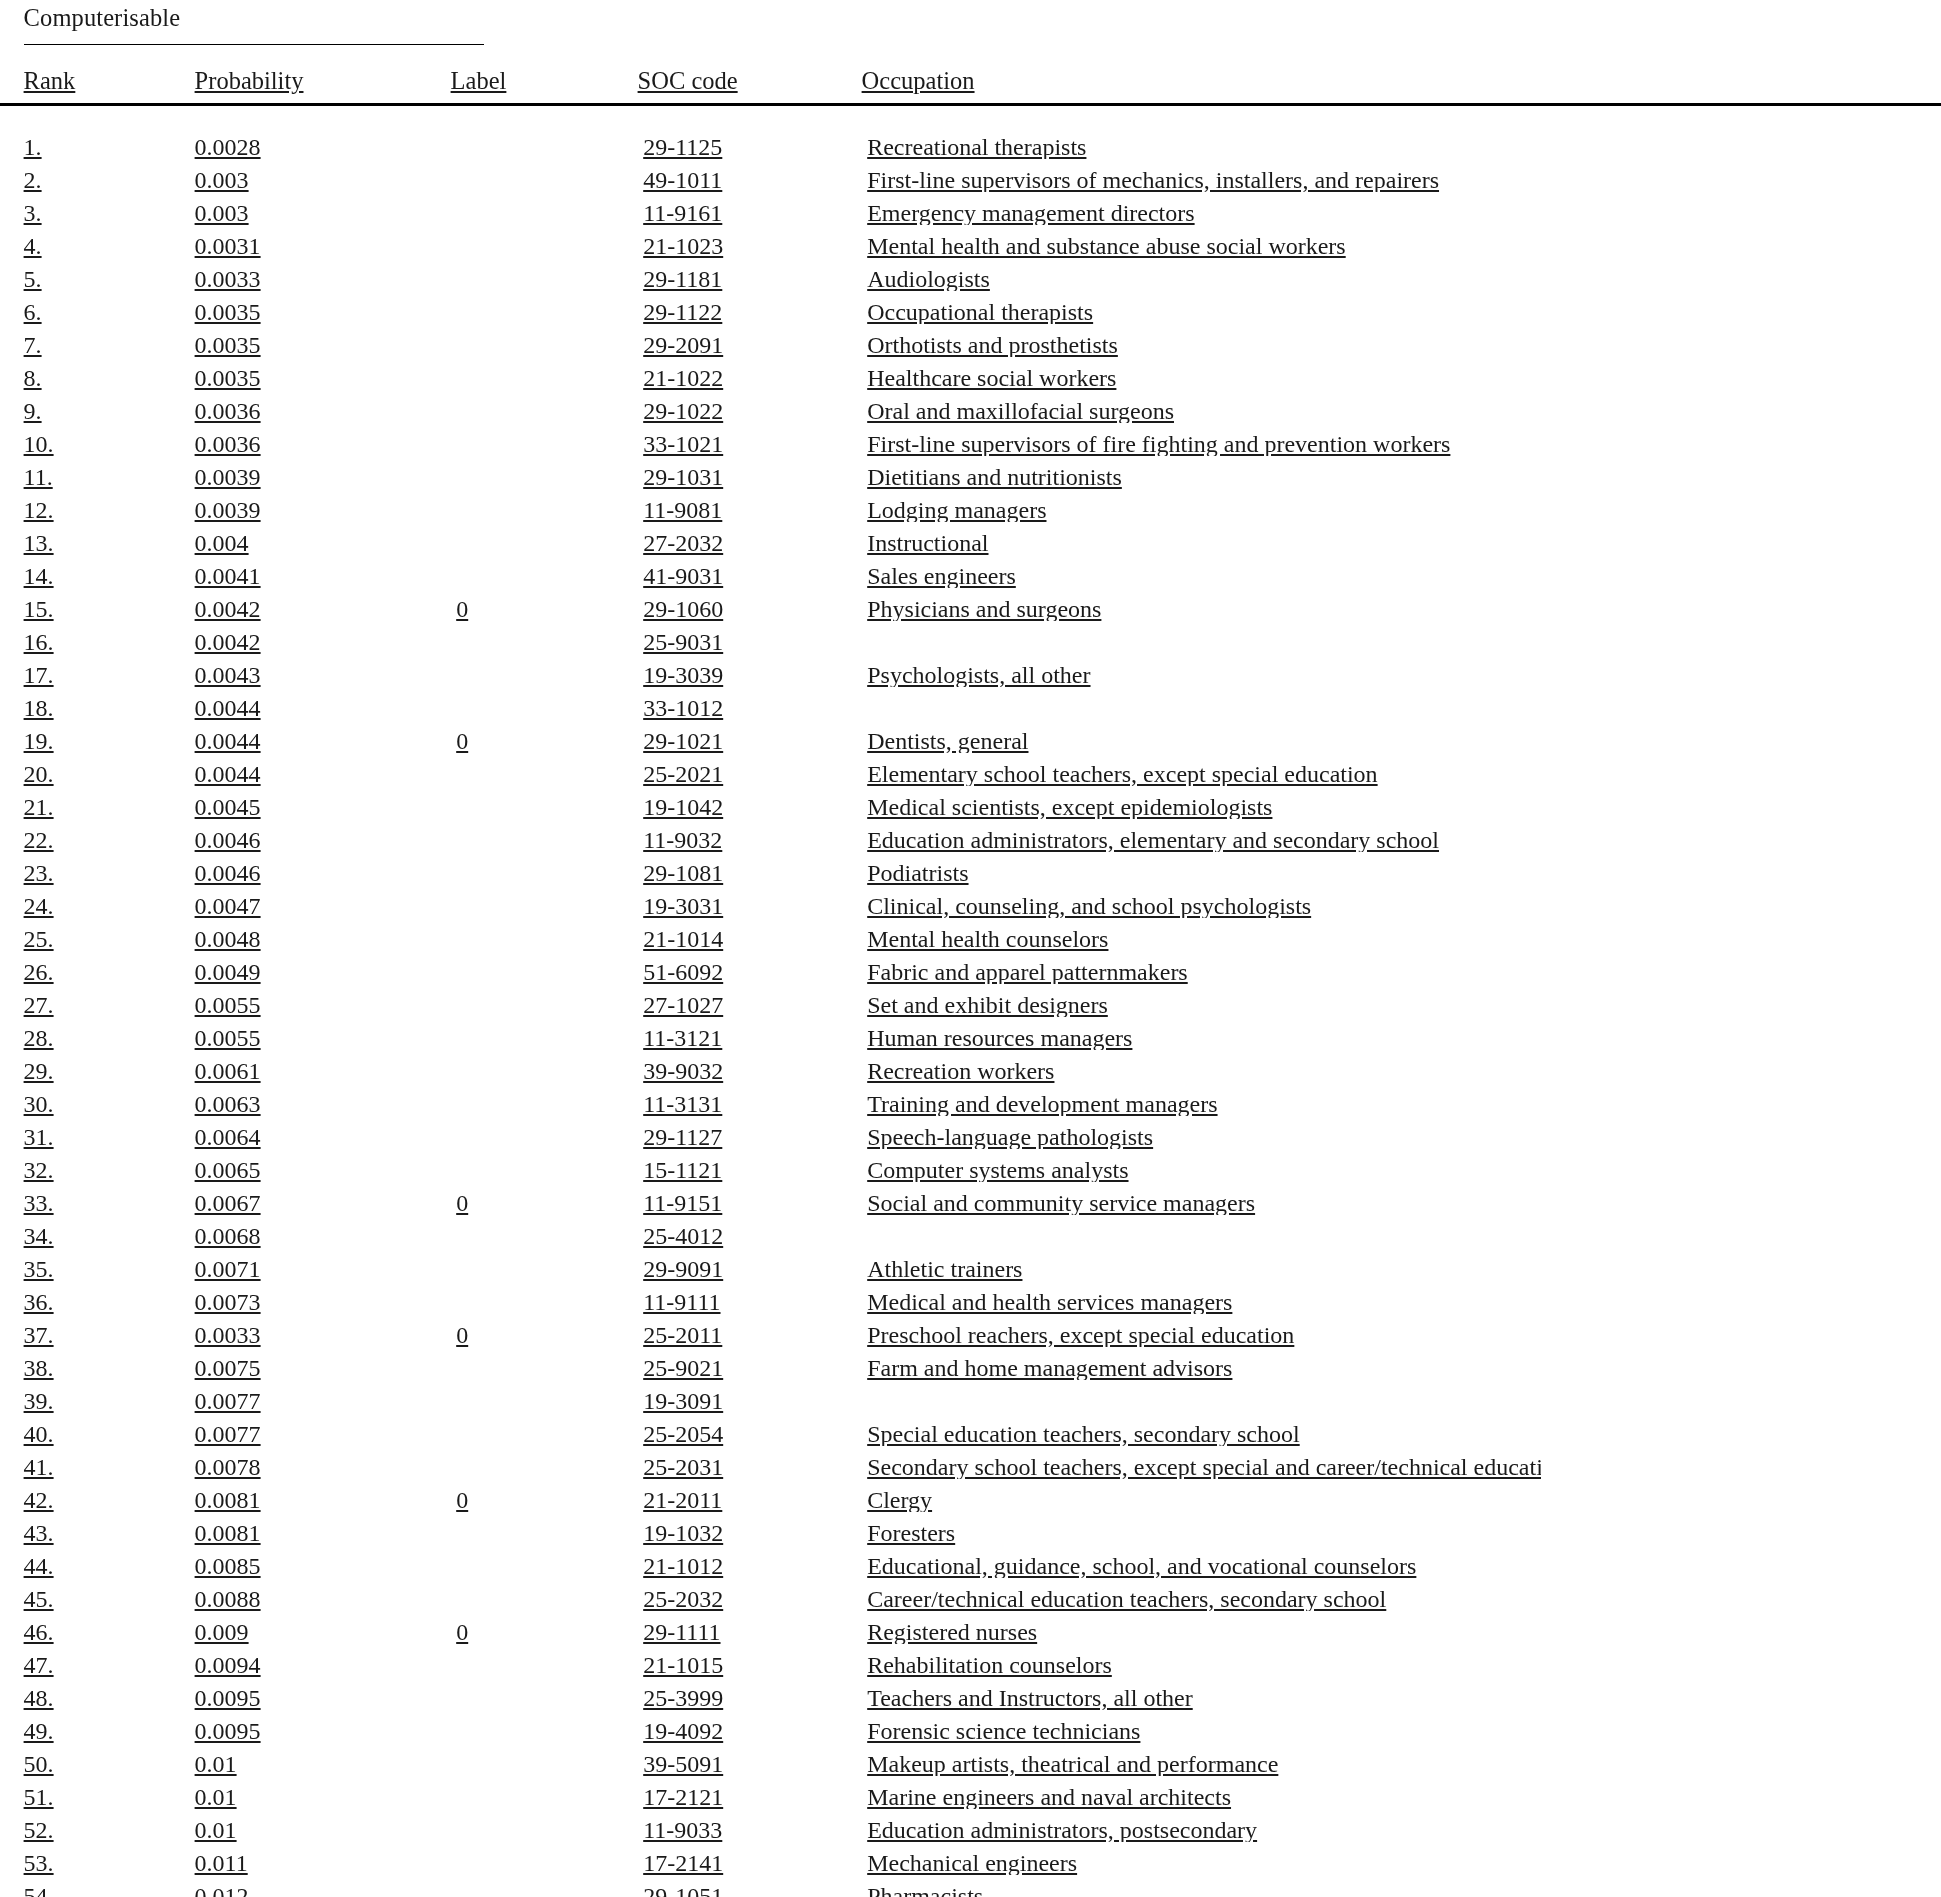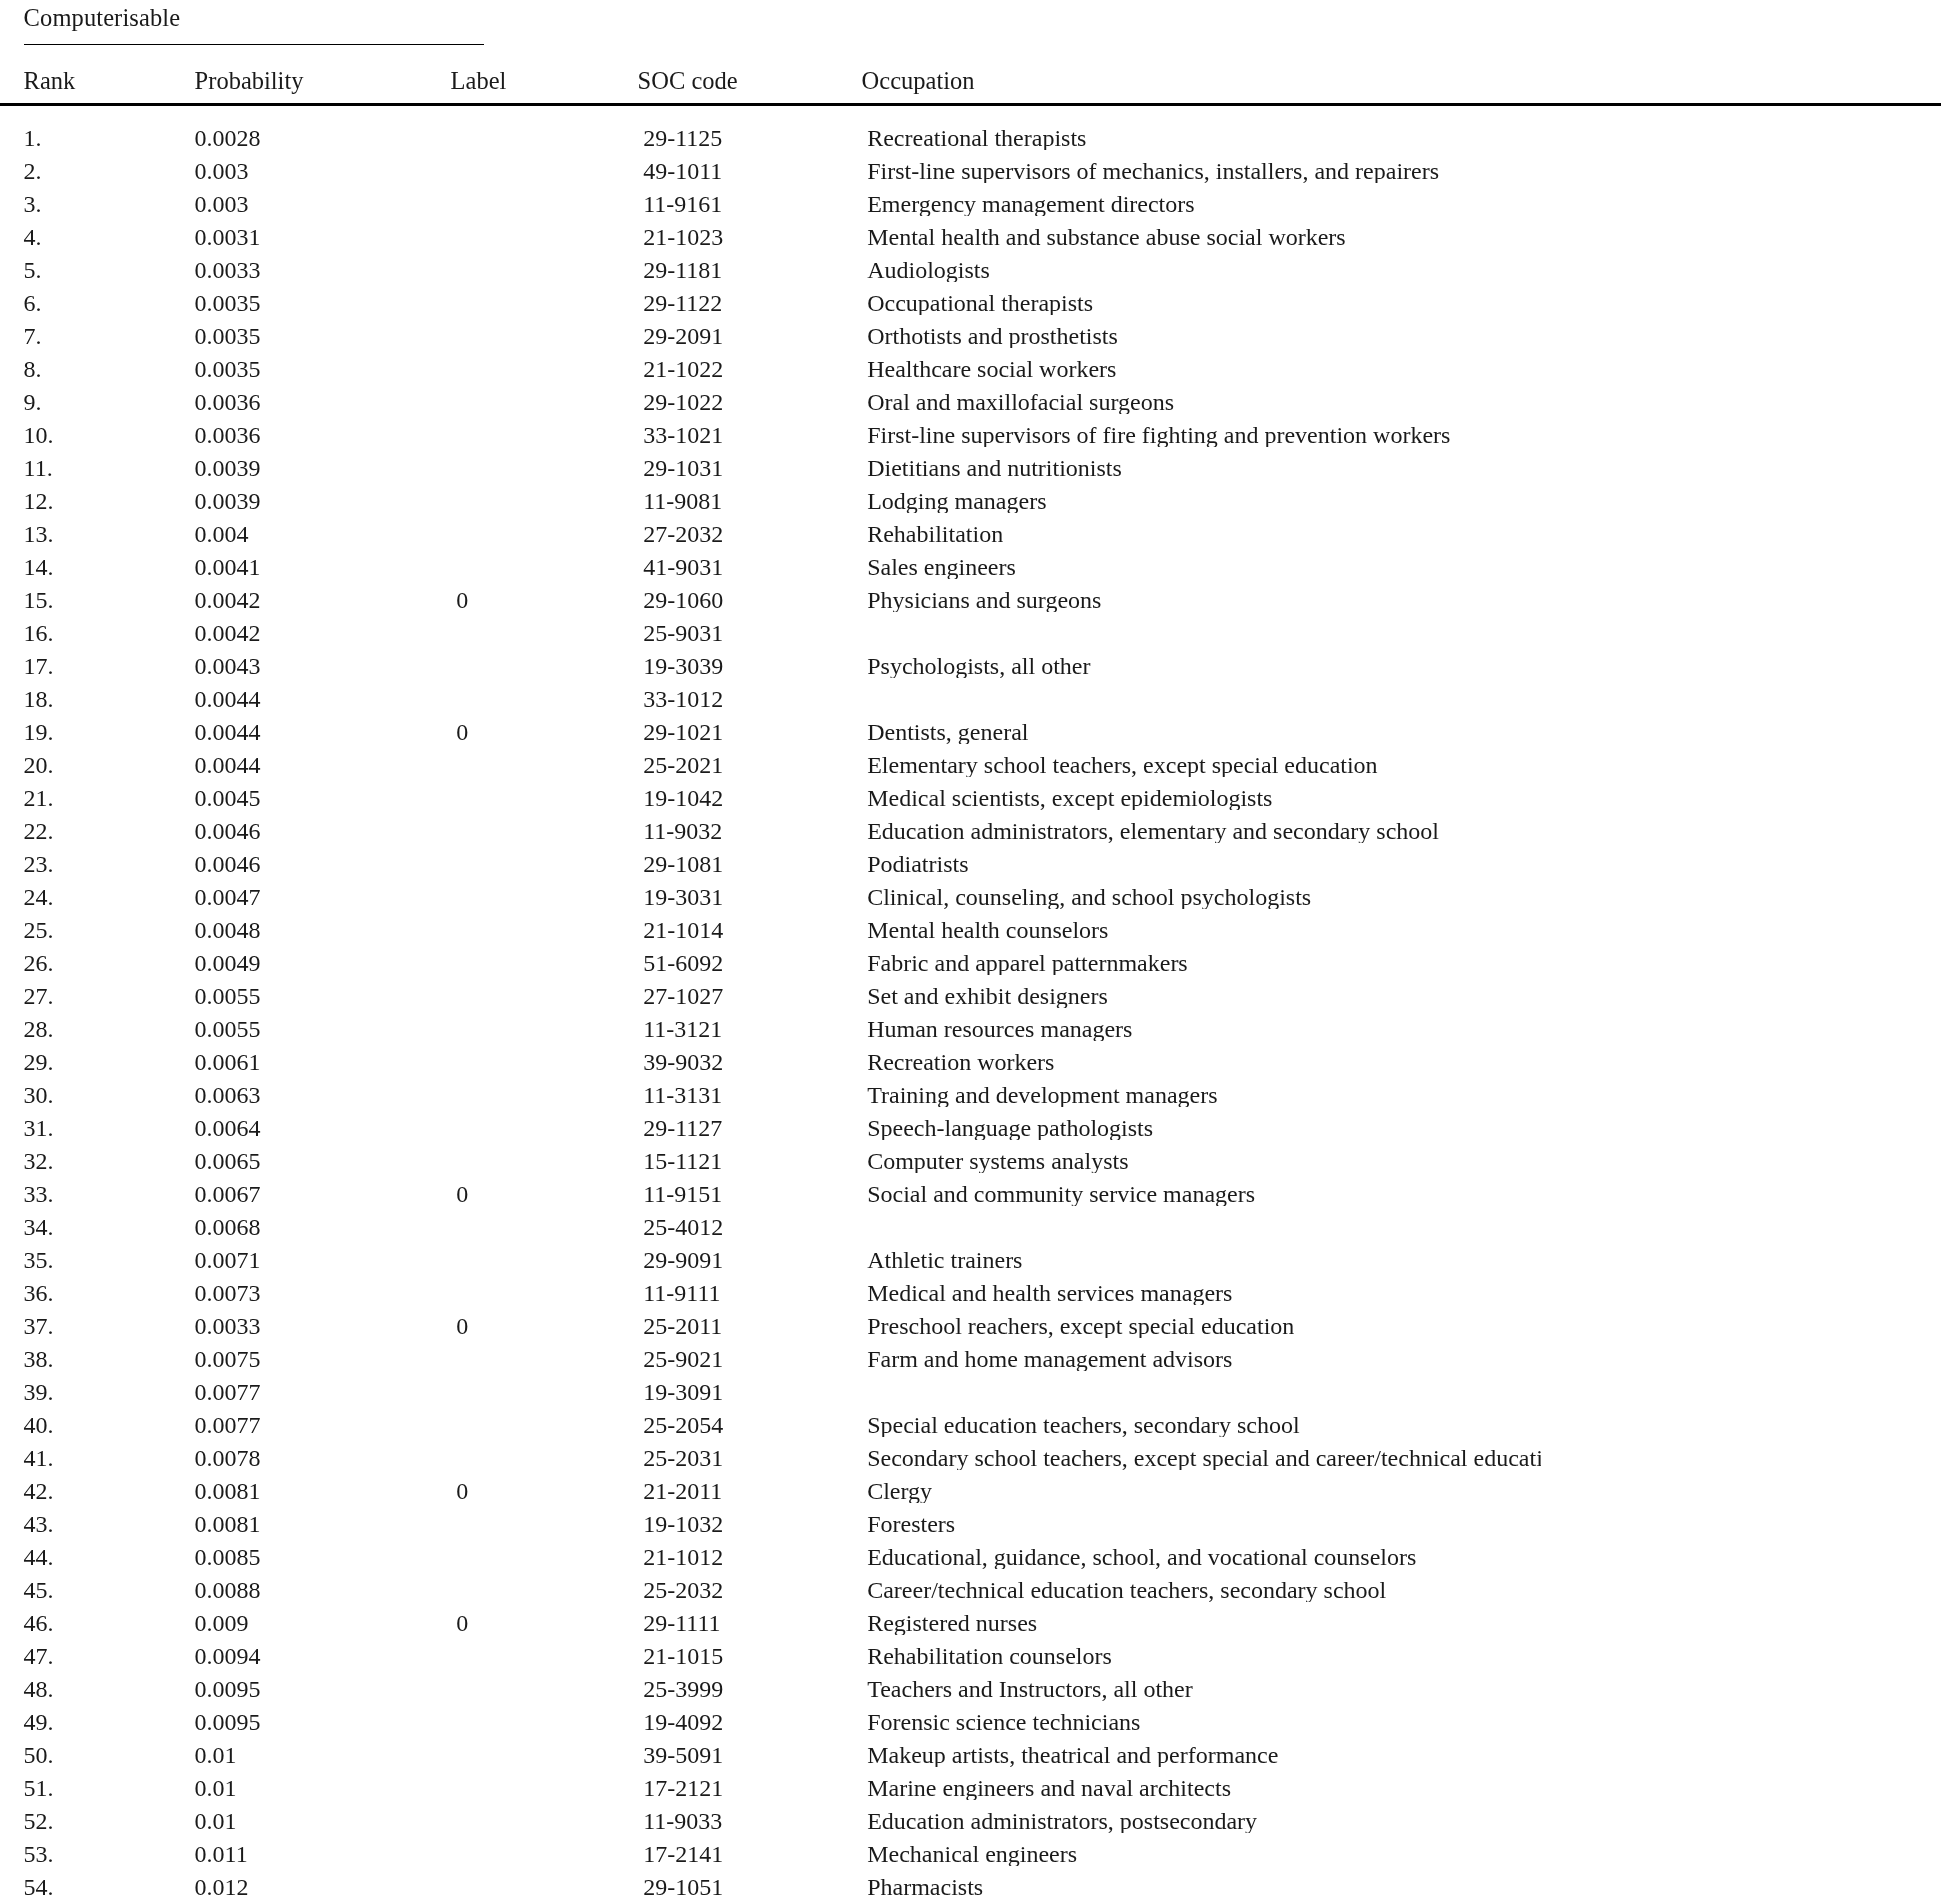--- a/index.html
+++ b/index.html
@@ -43,22 +43,23 @@
     border-top: 3.6px solid #000;
     width: 1917px;
     margin-left: -23.6px;
     padding-left: 23.6px;
     margin-top: 7.3px;
   }
 
   
   .row {
     display: flex;
-    align-items: flex-start;
+    align-items: flex-end;
     white-space: nowrap;
+    text-decoration: underline;
   }
   .c-rank      { width: 171px; flex: 0 0 171px; }
   .c-prob      { width: 238px; flex: 0 0 238px; }
   .c-label     { width: 187px; flex: 0 0 187px; text-align: left; }
   .c-soc       { width: 224px; flex: 0 0 224px; }
   .c-occupation{ flex: 1 1 auto; }
 
   .header-row {
     font-size: 24.5px;
     line-height: 1;
@@ -179,21 +180,21 @@
         <div class="c-prob">0.0039</div>
         <div class="c-label"></div>
         <div class="c-soc">11-9081</div>
         <div class="c-occupation">Lodging managers</div>
       </div>
       <div class="row data-row">
         <div class="c-rank">13.</div>
         <div class="c-prob">0.004</div>
         <div class="c-label"></div>
         <div class="c-soc">27-2032</div>
-        <div class="c-occupation">Rehabilitation</div>
+        <div class="c-occupation">Instructional</div>
       </div>
       <div class="row data-row">
         <div class="c-rank">14.</div>
         <div class="c-prob">0.0041</div>
         <div class="c-label"></div>
         <div class="c-soc">41-9031</div>
         <div class="c-occupation">Sales engineers</div>
       </div>
       <div class="row data-row">
         <div class="c-rank">15.</div>

